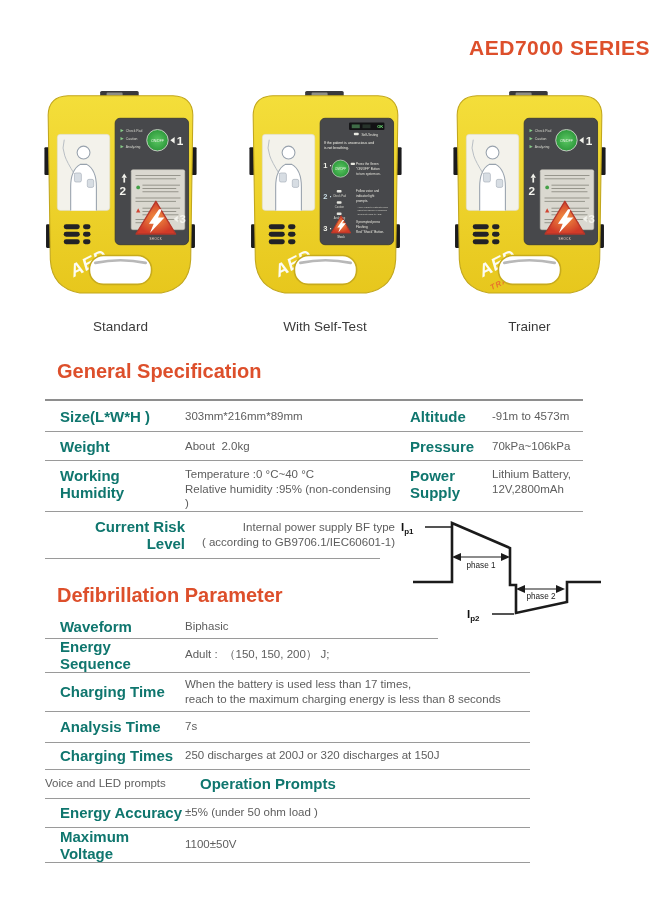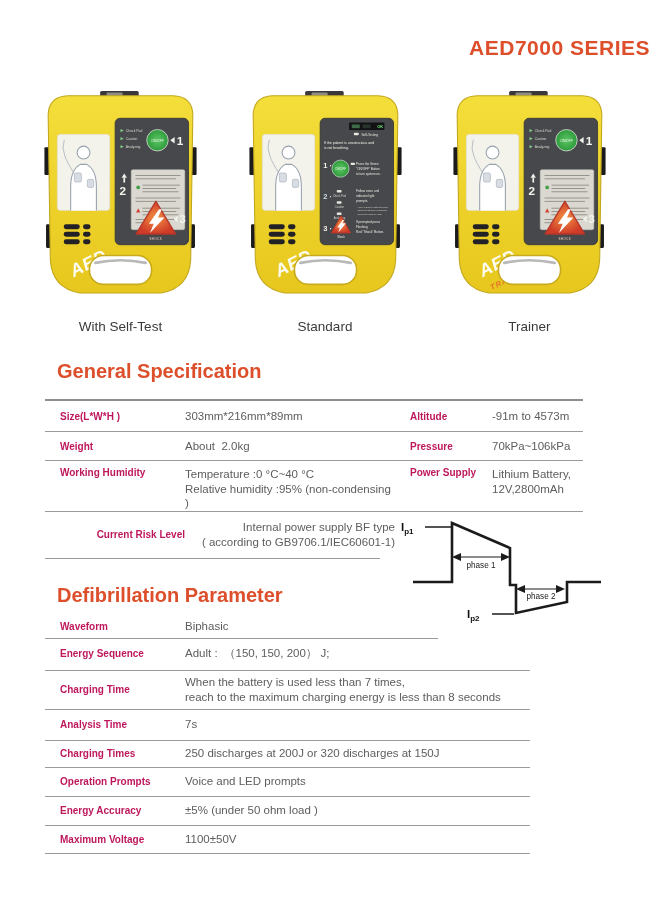--- a/index.html
+++ b/index.html
@@ -23,21 +23,21 @@
   .gs-table{width:538px;margin:16px 0 0 45px;border-top:2px solid #8e8e8e;position:relative;}
   .grow{display:grid;grid-template-columns:140px 210px 97px 91px;border-bottom:1px solid var(--border);}
   .grow.partial{border-bottom:none;position:relative;text-align:right;}
   .grow.partial::after{content:"";position:absolute;left:0;bottom:-1px;width:335px;height:1px;background:var(--border);}
   .dp-table{width:485px;margin:9px 0 0 45px;}
   .lrow{display:grid;grid-template-columns:140px 345px;border-bottom:1px solid var(--border);}
   .lrow.partial{border-bottom:none;position:relative;}
   .lrow.partial::after{content:"";position:absolute;left:0;bottom:-1px;width:393px;height:1px;background:var(--border);}
   .cell{display:flex;flex-direction:column;justify-content:center;}
   .cell.top{justify-content:flex-start;padding-top:6px;}
-  .lbl{font-size:10px;font-weight:bold;color:#be185d;padding-left:15px;}
+  .lbl{font-size:15px;font-weight:bold;color:#0f766e;padding-left:15px;}
   .val{font-size:11.5px;color:#5d5d5d;line-height:14.5px;white-space:pre-wrap;}
   .waveform{position:absolute;left:348px;top:96px;width:257px;height:142px;pointer-events:none;z-index:2;}
   .trace{fill:none;stroke:#1b1b1b;stroke-width:2.6;}
   .thin{stroke:#1b1b1b;stroke-width:1.5;}
   .thin2{stroke:#1b1b1b;stroke-width:1.2;}
   .ah{fill:#1b1b1b;}
   .wlbl{font-size:11.5px;fill:#111;font-weight:600;}
   .wtext{font-size:8.2px;fill:#222;}
 </style>
 </head>
@@ -309,22 +309,22 @@
         <text transform="rotate(-27 100 368)" x="74" y="374" font-size="14.5" font-weight="bold" font-style="italic" letter-spacing="2" fill="#E8742C">TRAINER</text>
   <g>
     <rect x="92" y="320" width="116" height="54" rx="26" fill="#FFFFFF" stroke="#C8AB1C" stroke-width="3"></rect>
     <path d="M103,334 Q150,324 197,334" fill="none" stroke="rgba(0,0,0,0.28)" stroke-width="5" stroke-linecap="round"></path>
   </g>
 </svg>
     </div>
 </div>
 
 <div class="captions">
+  <div class="caption">Standard</div>
   <div class="caption">With Self-Test</div>
-  <div class="caption">Standard</div>
   <div class="caption">Trainer</div>
 </div>
 
 <div class="section-heading">General Specification</div>
 
 <div class="gs-table" id="gs-table">
 
 <div class="grow" style="min-height: 30px;">
       <div class="cell lblc">
         <div class="lbl">Size(L*W*H )</div>
@@ -413,47 +413,47 @@
       </div>
       <div class="cell valc">
         <div class="val">Adult :  （150, 150, 200） J;</div>
       </div>
     </div>
     <div class="lrow" style="min-height: 38px;">
       <div class="cell lblc">
         <div class="lbl">Charging Time</div>
       </div>
       <div class="cell valc">
-        <div class="val">When the battery is used less than 7 times,
+        <div class="val">When the battery is used less than 17 times,
 reach to the maximum charging energy is less than 8 seconds</div>
       </div>
     </div>
     <div class="lrow" style="min-height: 30px;">
       <div class="cell lblc">
         <div class="lbl">Analysis Time</div>
       </div>
       <div class="cell valc">
         <div class="val">7s</div>
       </div>
     </div>
     <div class="lrow" style="min-height: 26px;">
       <div class="cell lblc">
         <div class="lbl">Charging Times</div>
       </div>
       <div class="cell valc">
         <div class="val">250 discharges at 200J or 320 discharges at 150J</div>
       </div>
     </div>
     <div class="lrow" style="min-height: 28px;">
+      <div class="cell valc">
+        <div class="val">Voice and LED prompts</div>
+      </div>
       <div class="cell lblc">
         <div class="lbl">Operation Prompts</div>
       </div>
-      <div class="cell valc">
-        <div class="val">Voice and LED prompts</div>
-      </div>
     </div>
     <div class="lrow" style="min-height: 28px;">
       <div class="cell lblc">
         <div class="lbl">Energy Accuracy</div>
       </div>
       <div class="cell valc">
         <div class="val">±5% (under 50 ohm load )</div>
       </div>
     </div>
     <div class="lrow" style="min-height: 27px;">

